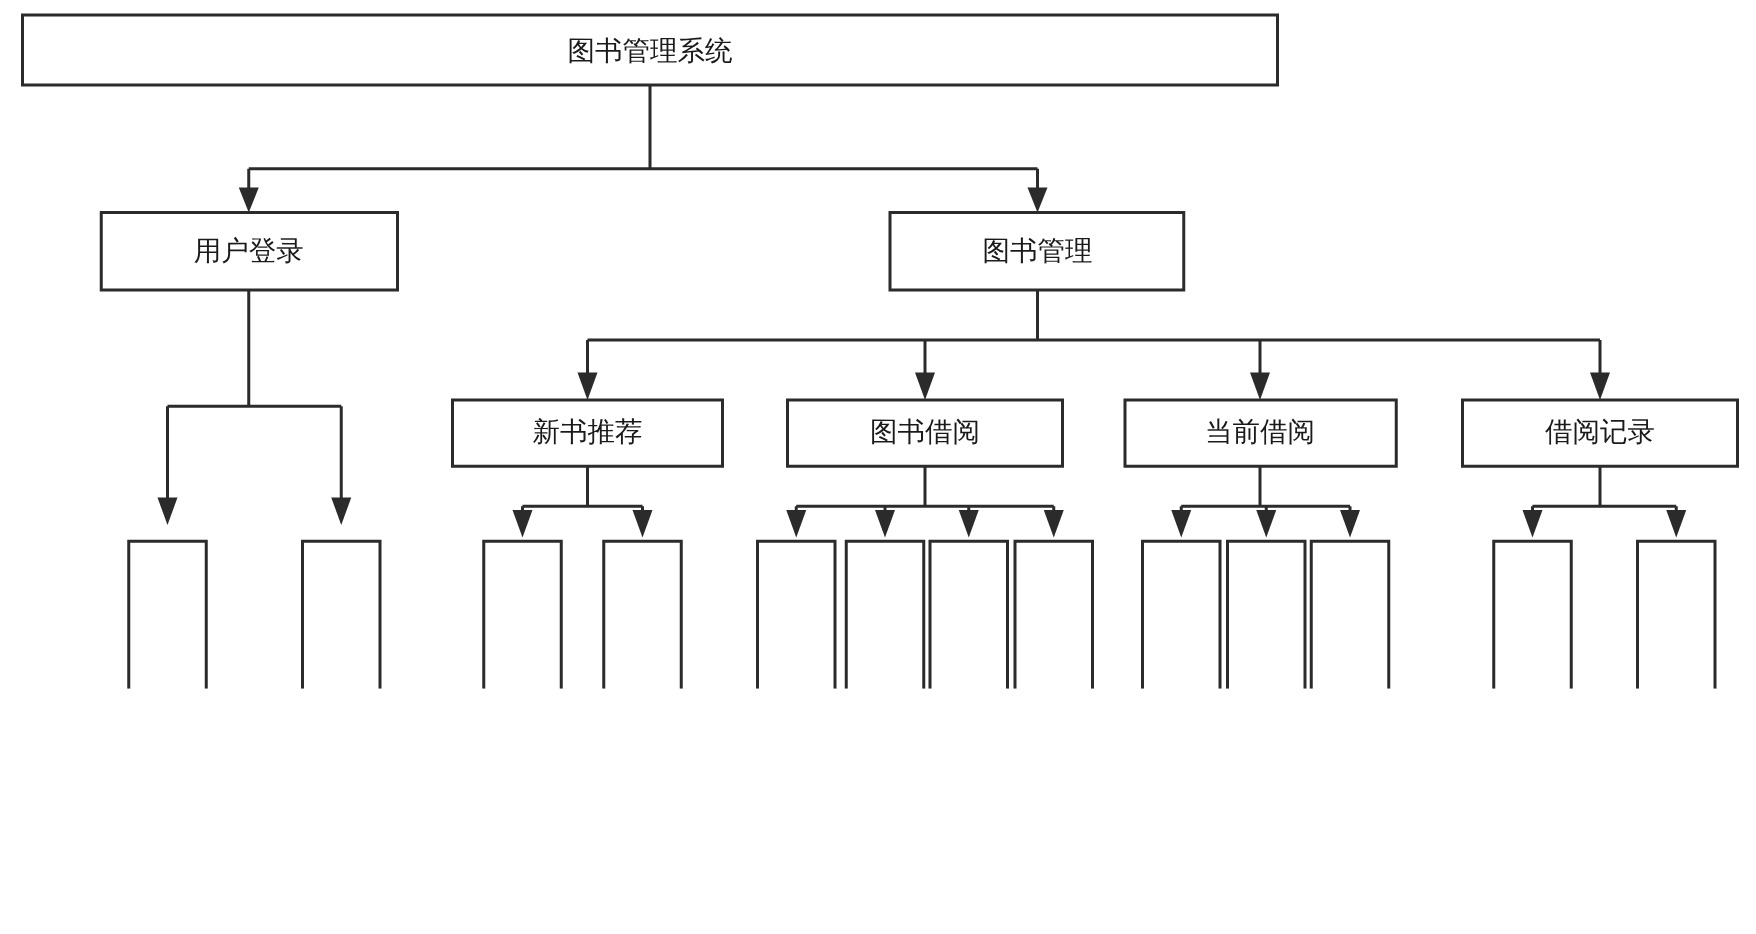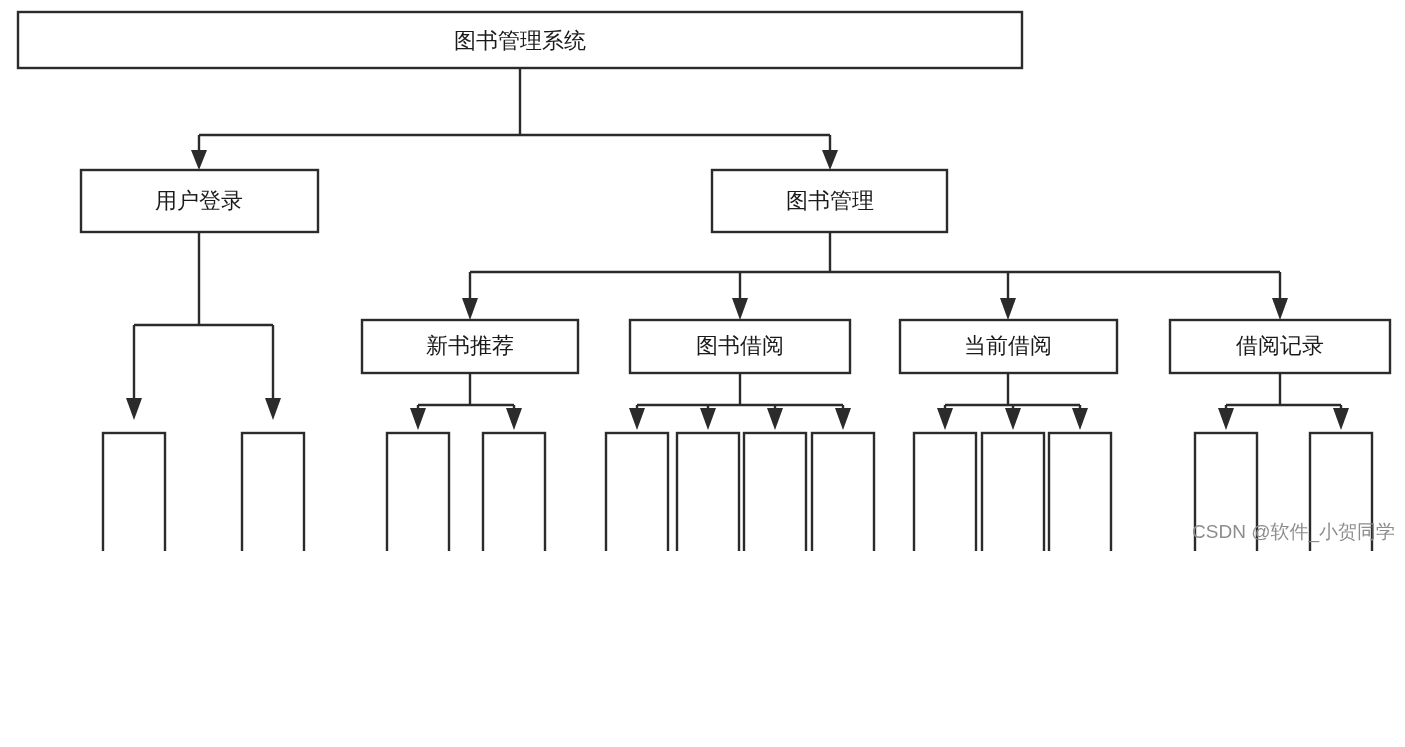--- a/index.html
+++ b/index.html
@@ -206,14 +206,13 @@
       <rect class="node-rect" x="1195" y="433" width="62" height="300"></rect>
       <text class="node-label-v" x="1226" y="583" text-anchor="middle" dominant-baseline="central">新增借阅记录</text>
     </g>
     <g>
       <rect class="node-rect" x="1310" y="433" width="62" height="300"></rect>
       <text class="node-label-v" x="1341" y="583" text-anchor="middle" dominant-baseline="central">查询借阅记录</text>
     </g>
 
   </svg>
 
-  <div class="watermark-text">CSDN @软件_小贺同学</div>
 </div>
 
 </body></html>

